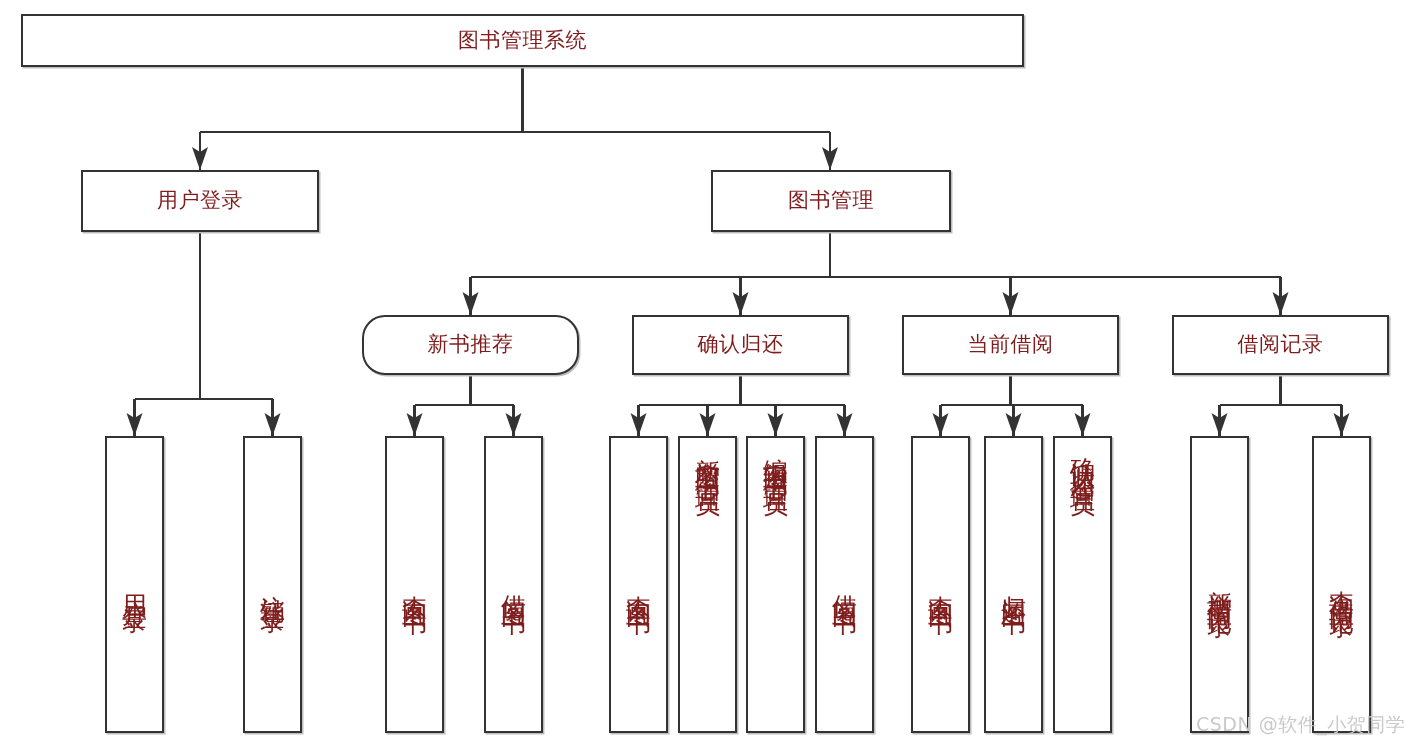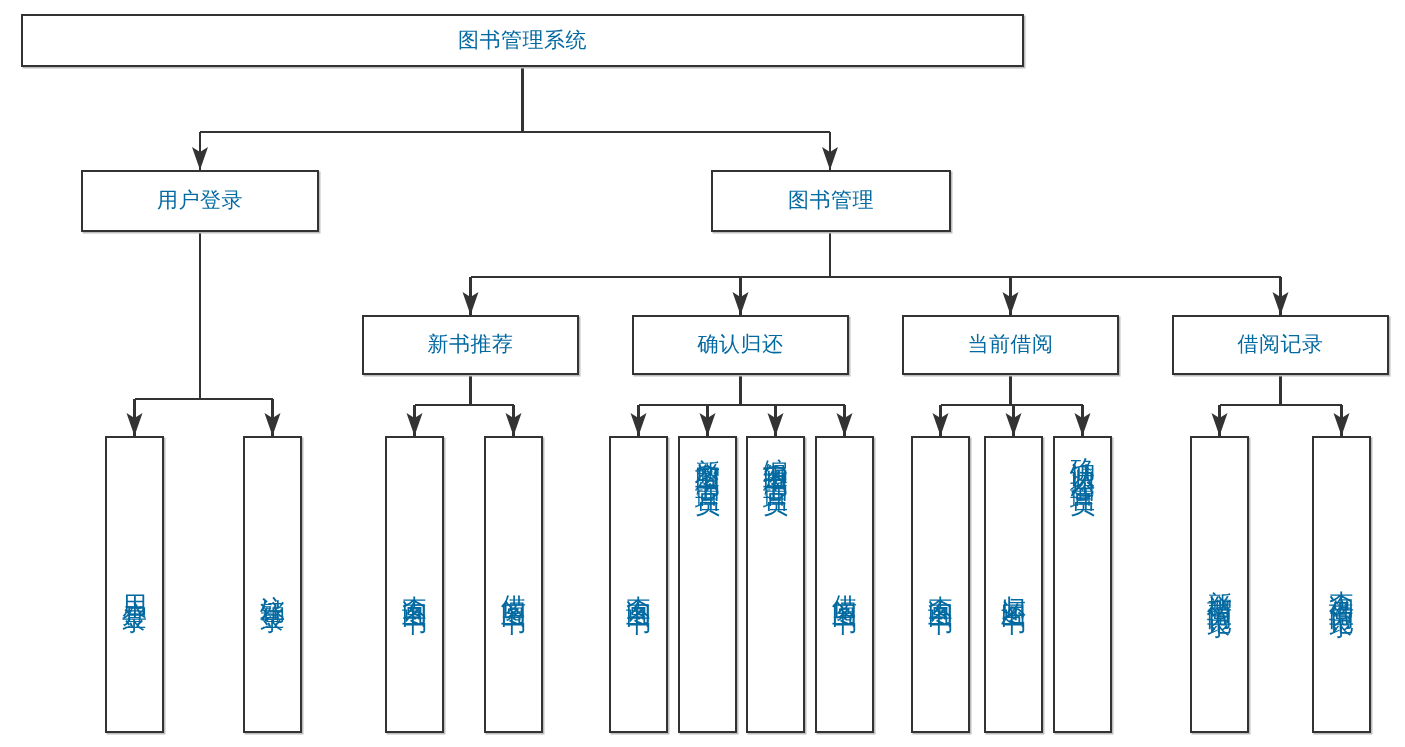--- a/index.html
+++ b/index.html
@@ -30,21 +30,21 @@
     box-sizing: border-box;
     background: #ffffff;
     border: 2.5px solid #333333;
     box-shadow: 1.5px 1.5px 0 0 #bdbdbd;
     display: flex;
     align-items: center;
     justify-content: center;
     overflow: hidden;
   }
   .node-label {
-    color: #0369a1;
+    color: #7f1d1d;
     text-align: center;
     line-height: 1.12;
     letter-spacing: 0.5px;
     white-space: nowrap;
   }
   .node-box.horizontal .node-label {
     font-size: 21px;
   }
   .node-box.vertical {
     align-items: flex-start;
@@ -132,21 +132,21 @@
   <div id="node-layer">
       <div class="node-box horizontal" style="left: 21px; top: 14px; width: 1003px; height: 53px;">
         <span class="node-label">图书管理系统</span>
       </div>
       <div class="node-box horizontal" style="left: 81px; top: 170px; width: 238px; height: 62px;">
         <span class="node-label">用户登录</span>
       </div>
       <div class="node-box horizontal" style="left: 711px; top: 170px; width: 240px; height: 62px;">
         <span class="node-label">图书管理</span>
       </div>
-      <div class="node-box horizontal" style="left: 362px; top: 315px; width: 217px; height: 60px;">
+      <div class="node-box horizontal" style="left: 362px; top: 315px; width: 217px; height: 60px; border-radius: 23px;">
         <span class="node-label">新书推荐</span>
       </div>
       <div class="node-box horizontal" style="left: 632px; top: 315px; width: 217px; height: 60px;">
         <span class="node-label">确认归还</span>
       </div>
       <div class="node-box horizontal" style="left: 902px; top: 315px; width: 217px; height: 60px;">
         <span class="node-label">当前借阅</span>
       </div>
       <div class="node-box horizontal" style="left: 1172px; top: 315px; width: 217px; height: 60px;">
         <span class="node-label">借阅记录</span>
@@ -184,13 +184,14 @@
       <div class="node-box vertical" style="left: 1053px; top: 436px; width: 59px; height: 297px;">
         <span class="node-label">确认归还（管理员）</span>
       </div>
       <div class="node-box vertical centered-text" style="left: 1190px; top: 436px; width: 59px; height: 297px;">
         <span class="node-label">新增借阅记录</span>
       </div>
       <div class="node-box vertical centered-text" style="left: 1312px; top: 436px; width: 59px; height: 297px;">
         <span class="node-label">查询借阅记录</span>
       </div>
     </div>
+  <div class="watermark" style="left: 1196px; top: 712px;">CSDN @软件_小贺同学</div>
 </div>
 
 </body></html>

